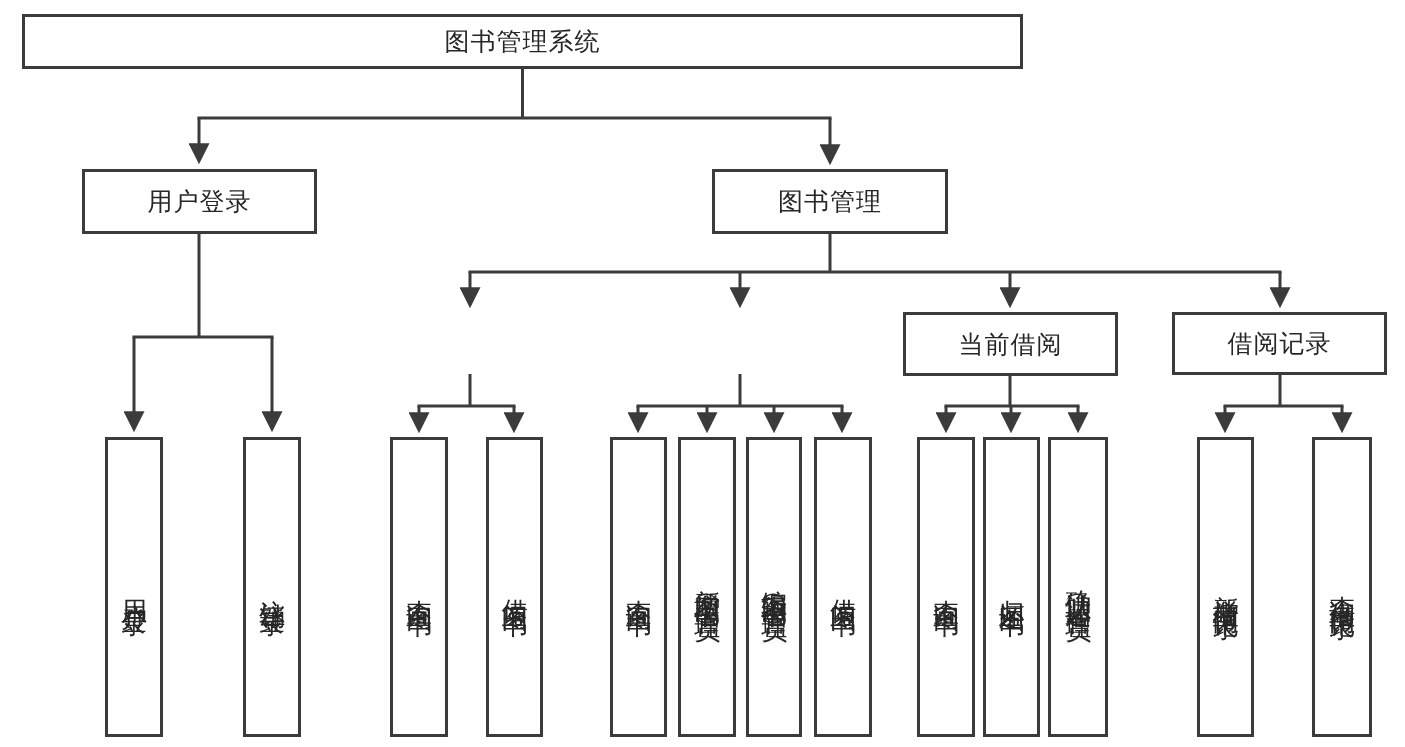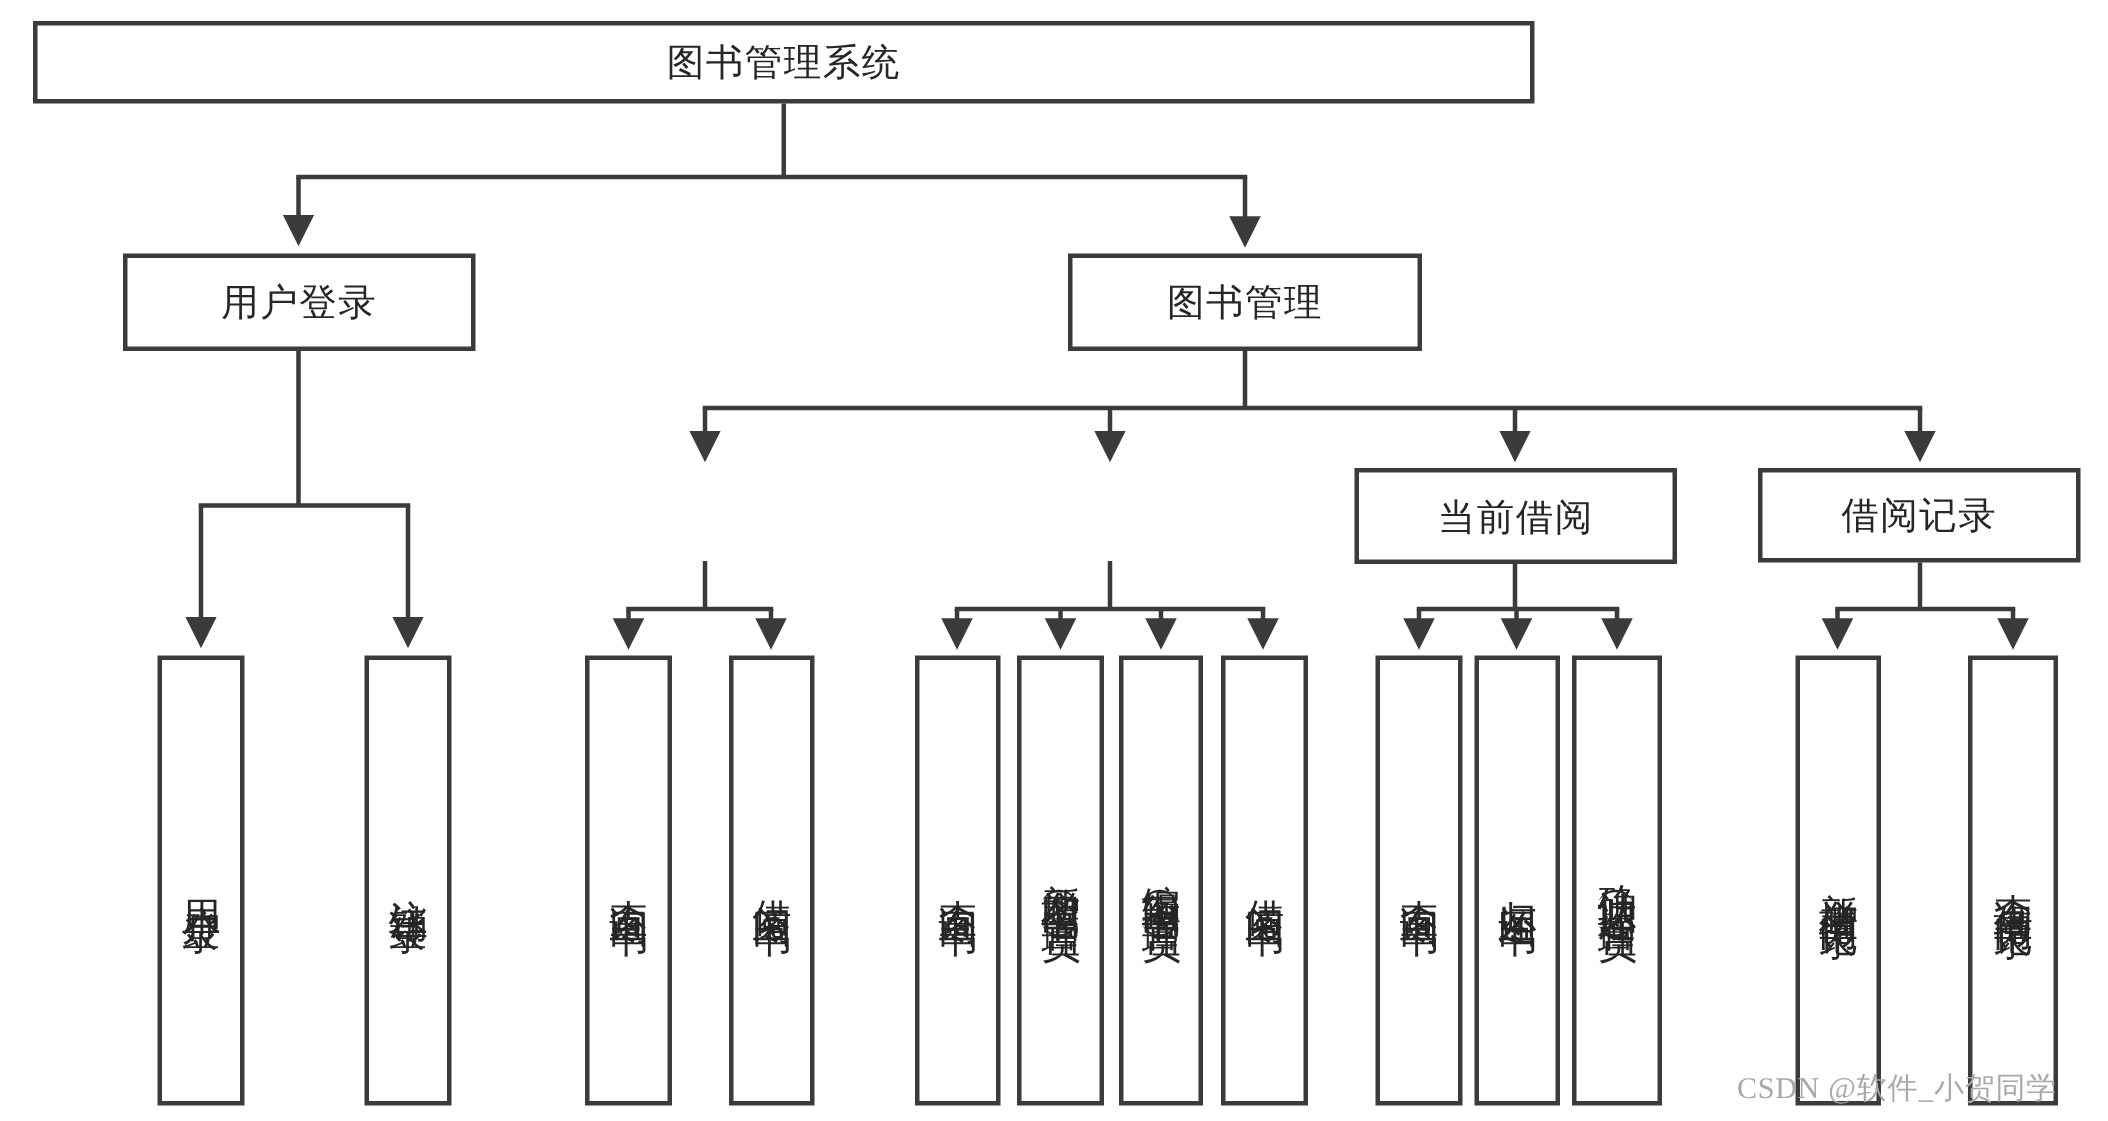--- a/index.html
+++ b/index.html
@@ -152,15 +152,14 @@
     <span class="vtext">确认归还（管理员）</span>
   </div>
 
   <div class="node vbox" style="left:1197px;top:437px;width:57px;height:300px;">
     <span class="vtext">新增借阅记录</span>
   </div>
   <div class="node vbox" style="left:1312px;top:437px;width:60px;height:300px;">
     <span class="vtext">查询借阅记录</span>
   </div>
 
-  <div class="watermark">CSDN @软件_小贺同学</div>
 
 </div>
 
 </body></html>

